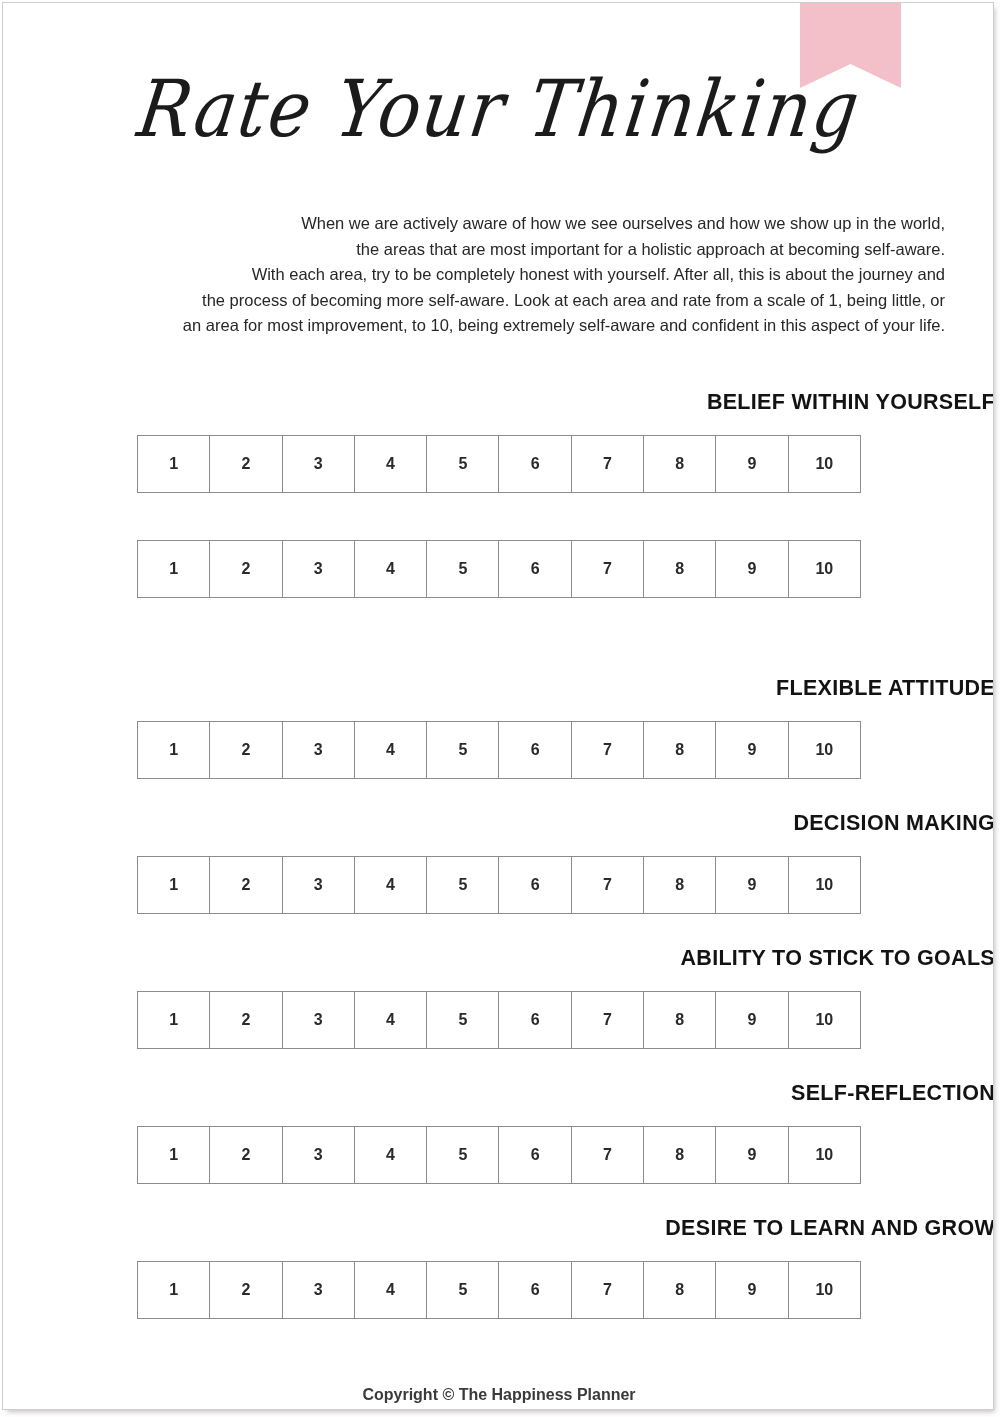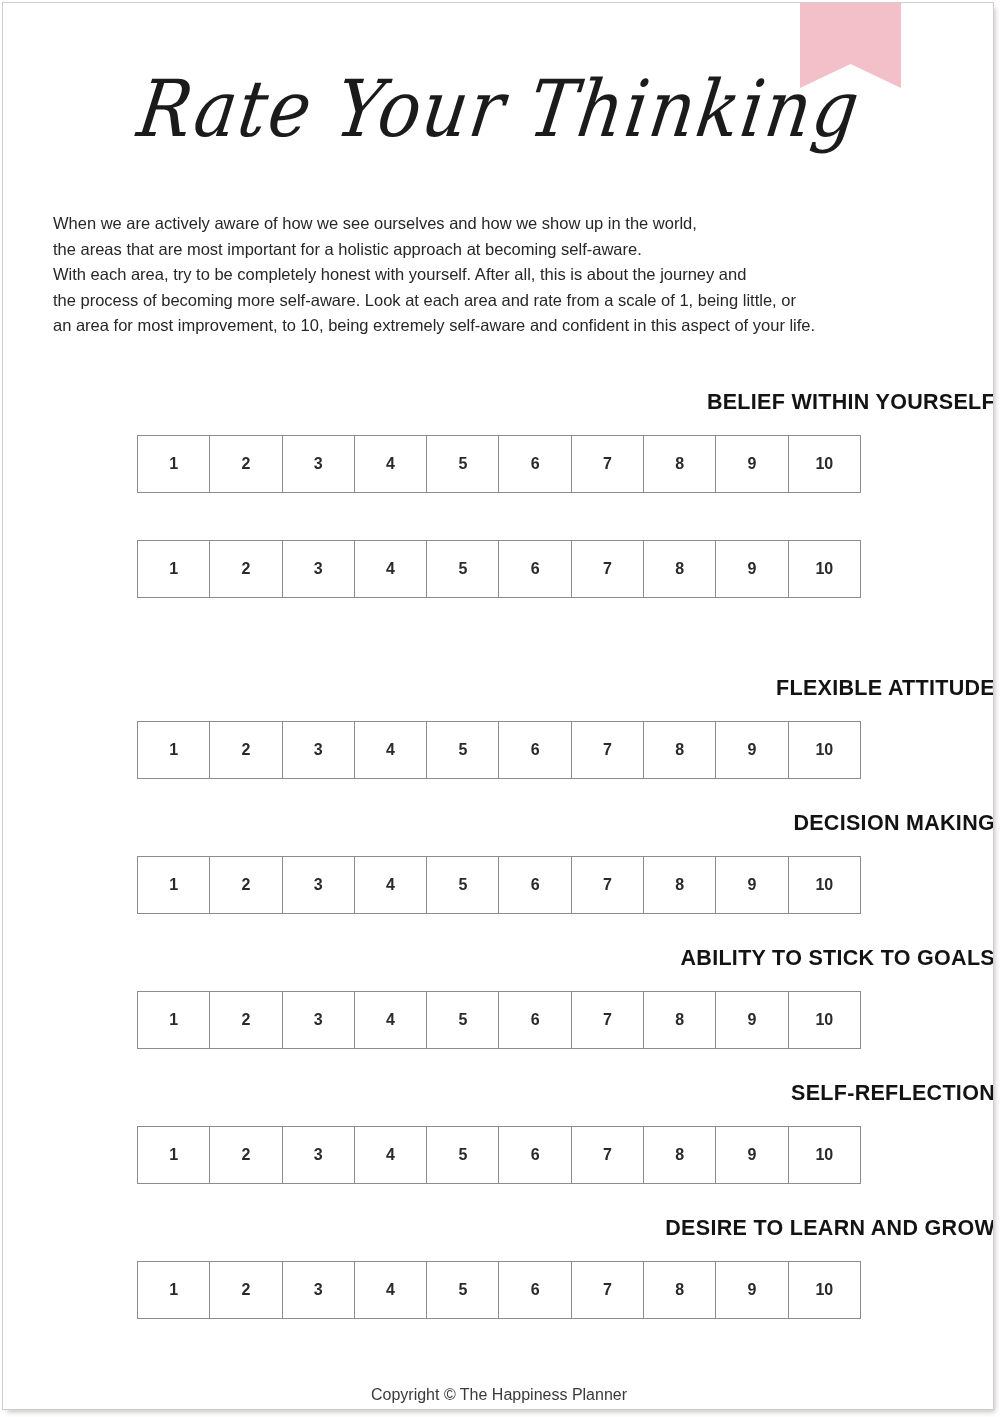--- a/index.html
+++ b/index.html
@@ -61,21 +61,21 @@
     transform-origin: center;
     white-space: nowrap;
   }
 
   
   #intro {
     position: absolute;
     left: 50px;
     top: 208px;
     width: 892px;
-    text-align: left;
+    text-align: right;
     font-size: 16.5px;
     line-height: 25.6px;
     color: #272727;
   }
   #intro .ln { display: block; white-space: nowrap; }
 
   
   #sections {
     position: absolute;
     left: 0;
@@ -116,20 +116,21 @@
 
   
   #footer {
     position: absolute;
     left: 0;
     top: 1383px;
     width: 992px;
     text-align: center;
     font-size: 16px;
     color: #3a3a3a;
+    font-weight: bold;
   }
 </style>
 </head>
 <body>
 
 <div id="page">
 
   <div id="ribbon"></div>
 
   <div id="title-wrap">

